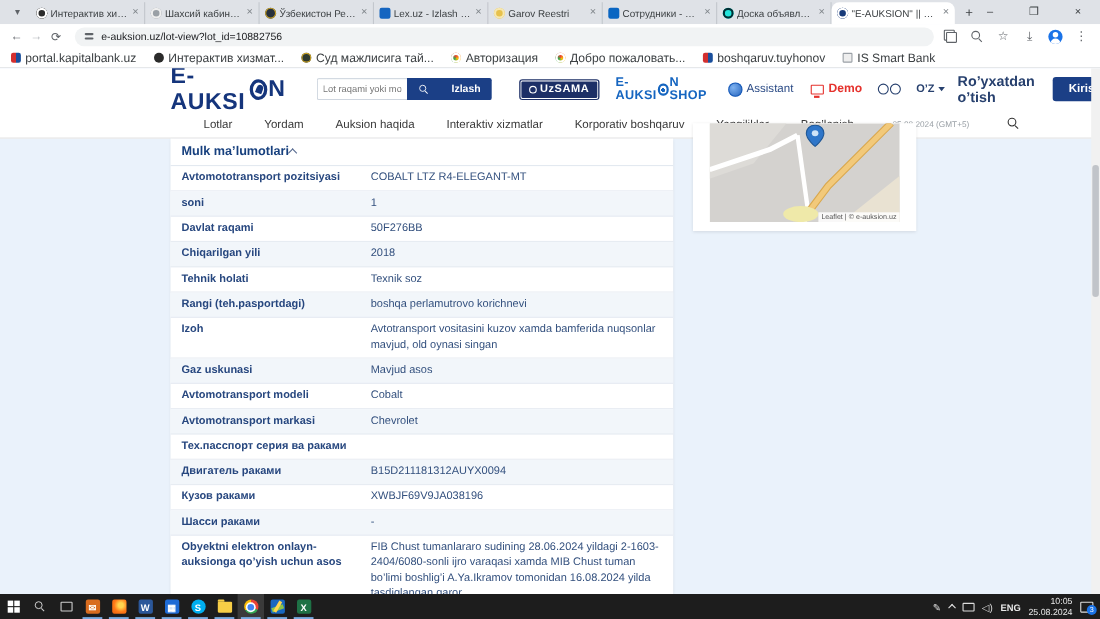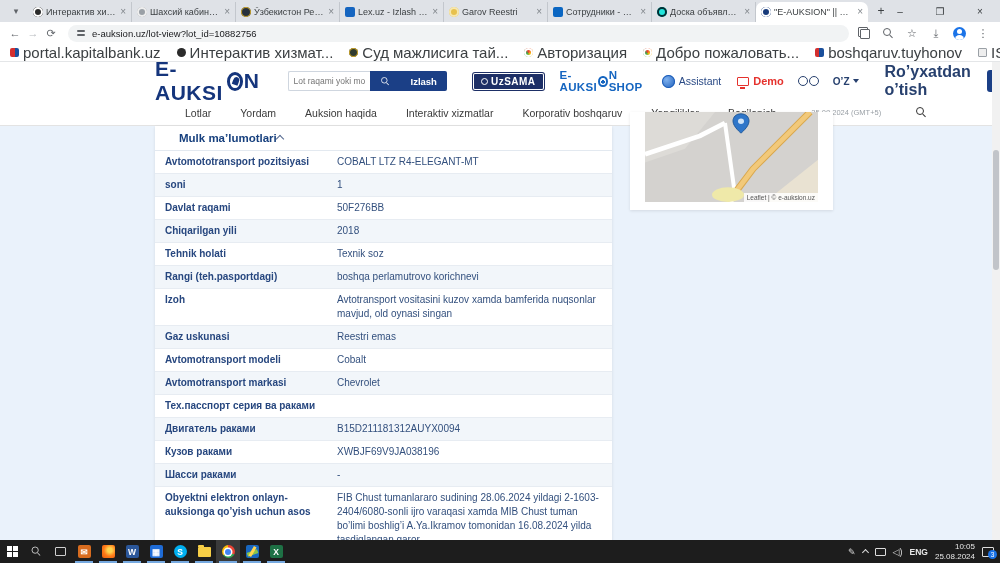--- a/index.html
+++ b/index.html
@@ -41,21 +41,21 @@
   .mag::after{content:"";position:absolute;width:4px;height:1.4px;background:currentColor;transform:rotate(45deg);left:6px;top:8px}
   .avatar{width:13px;height:13px;border-radius:50%;background:#1a73e8;position:relative;overflow:hidden}
   .avatar::before{content:"";position:absolute;width:5px;height:5px;border-radius:50%;background:#fff;left:4px;top:2px}
   .avatar::after{content:"";position:absolute;width:9px;height:6px;border-radius:5px 5px 0 0;background:#fff;left:2px;top:8px}
   .translate{position:relative;width:12px;height:12px}
   .translate::before{content:"";position:absolute;left:0;top:0;width:8px;height:8px;border:1.2px solid #5f6368;border-radius:1px}
   .translate::after{content:"";position:absolute;right:0;bottom:0;width:8px;height:8px;border:1.2px solid #5f6368;border-radius:1px;background:#fff}
 
   #bookmarksbar{position:absolute;left:0;top:44px;width:1000px;height:18px;background:#fff;border-bottom:1px solid #e4e6e8;display:flex;align-items:center;gap:16px;padding:0 10px}
   .bm{display:flex;align-items:center;gap:4px}
-  .bm-label{font-size:15px;color:#3c4043;white-space:nowrap}
+  .bm-label{font-size:11px;color:#3c4043;white-space:nowrap}
   .bmi{width:9px;height:9px;border-radius:2px;flex:none}
   .bi-kapital{background:linear-gradient(90deg,#d32f2f 50%,#1a4f9c 50%)}
   .bi-dark{background:#2b2b2b;border-radius:50%}
   .bi-court{background:#2f3a2f;border-radius:50%;box-shadow:inset 0 0 0 1px #c9a227}
   .bi-ring{border-radius:50%;background:conic-gradient(#ea4335,#fbbc05,#34a853,#ea4335);box-shadow:inset 0 0 0 2px #fff}
   .bi-doc{background:#eee;border:1px solid #9aa0a6;border-radius:1px}
 
   
   #page{position:absolute;left:0;top:62px;width:1000px;bottom:23px;background:#eaf2fb;overflow:hidden}
   #siteheader{height:38px;background:#fff;display:flex;align-items:center;padding-left:155px}
@@ -73,31 +73,31 @@
   .assistant{margin-left:18px;display:flex;align-items:center;gap:4px;font-size:10.5px;color:#2a4a85}
   .globe{width:13px;height:13px;border-radius:50%;background:radial-gradient(circle at 35% 35%,#7fb2f0,#1b5cb8);box-shadow:inset 0 0 0 1px #1b5cb8}
   .demo{margin-left:16px;display:flex;align-items:center;gap:4px;font-size:11px;color:#e5322d;font-weight:bold}
   .monitor{width:12px;height:9px;border:1.5px solid #e5322d;border-radius:1px;position:relative}
   .monitor::after{content:"";position:absolute;left:2px;bottom:-4px;width:5px;height:2px;background:#e5322d}
   .glasses{margin-left:14px;display:flex;align-items:center}
   .glasses i{width:10px;height:10px;border:1.5px solid #27406e;border-radius:50%;display:block}
   .glasses i+i{margin-left:1px}
   .langsel{margin-left:14px;font-size:10px;font-weight:bold;color:#27406e;display:flex;align-items:center;gap:3px}
   .caret{width:0;height:0;border-left:3.5px solid transparent;border-right:3.5px solid transparent;border-top:4px solid #27406e}
-  .register{margin-left:26px;font-size:16px;font-weight:bold;color:#27406e}
+  .register{margin-left:12px;font-size:13px;font-weight:bold;color:#27406e}
   .kirish{margin-left:16px;background:#1b3f86;color:#fff;font-size:10.5px;font-weight:bold;border:none;border-radius:3px;padding:5px 15px}
 
   #sitenav{height:26px;background:#fff;border-bottom:1px solid #e3e3e3;display:flex;align-items:center;padding-left:185px;gap:29px}
   .navitem{font-size:10.5px;color:#3a3a3a;white-space:nowrap}
   .navdate{font-size:7.5px;color:#9aa0a6;margin-left:6px;white-space:nowrap}
   .sn-mag{color:#333;margin-left:6px}
 
   #main{position:relative;height:100%}
   #tablecard{position:absolute;left:155px;top:0;width:457px;background:#fff;box-shadow:0 1px 3px rgba(0,0,0,.1)}
-  .sechead{display:flex;align-items:center;justify-content:flex-start;padding:6px 24px;border-bottom:1px solid #e3e9f0}
+  .sechead{display:flex;align-items:center;justify-content:flex-start;padding:6px 10px;border-bottom:1px solid #e3e9f0}
   .sechead .t{font-size:11.5px;font-weight:bold;color:#17407e}
   .chev{width:6px;height:6px;border-right:1.6px solid #55698f;border-bottom:1.6px solid #55698f;transform:rotate(45deg);margin-right:4px;margin-top:-2px}
   .chev.up{transform:rotate(-135deg);margin-top:2px}
   .irow{display:flex;padding:4px 10px;border-bottom:1px solid #e7ecf2;font-size:10px;line-height:1.4}
   .irow:nth-child(odd){background:#f2f6fa}
   .ilabel{width:172px;flex:none;color:#27477f;font-weight:bold;padding-right:8px}
   .ival{flex:1;color:#33507e}
 
   #mapcard{position:absolute;left:630px;top:-14px;width:203px;height:98px;background:#fff;box-shadow:0 1px 3px rgba(0,0,0,.1);padding:0 15px 8px 15px}
   #mapbox{position:relative;width:100%;height:100%;overflow:hidden}
@@ -334,21 +334,21 @@
       <div class="irow">
           <span class="ilabel">Rangi (teh.pasportdagi)</span>
           <span class="ival">boshqa perlamutrovo korichnevi</span>
         </div>
       <div class="irow">
           <span class="ilabel">Izoh</span>
           <span class="ival">Avtotransport vositasini kuzov xamda bamferida nuqsonlar mavjud, old oynasi singan</span>
         </div>
       <div class="irow">
           <span class="ilabel">Gaz uskunasi</span>
-          <span class="ival">Reestri emas</span>
+          <span class="ival">Mavjud asos</span>
         </div>
       <div class="irow">
           <span class="ilabel">Avtomotransport modeli</span>
           <span class="ival">Cobalt</span>
         </div>
       <div class="irow">
           <span class="ilabel">Avtomotransport markasi</span>
           <span class="ival">Chevrolet</span>
         </div>
       <div class="irow">

